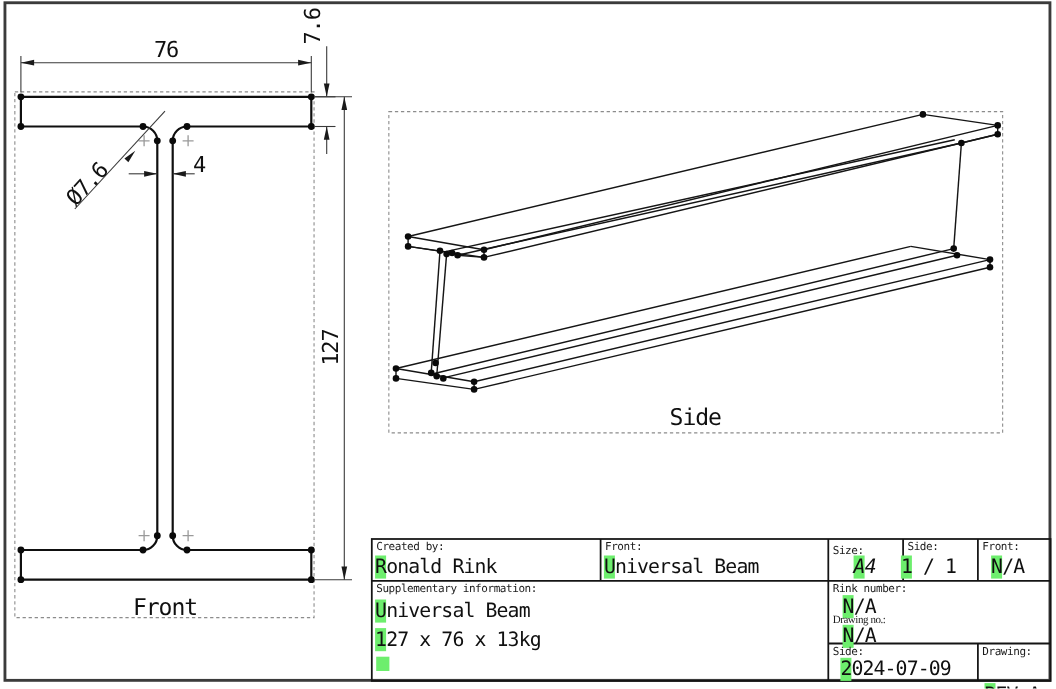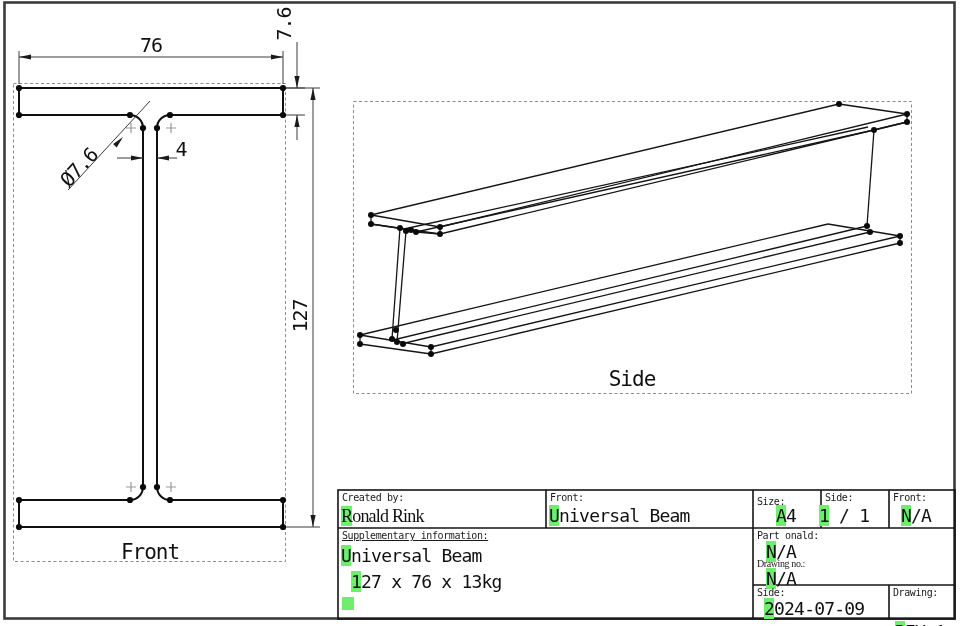--- a/index.html
+++ b/index.html
@@ -170,40 +170,40 @@
     <line x1="753" y1="490" x2="753" y2="619"></line>
     <line x1="821" y1="490" x2="821" y2="528"></line>
     <line x1="889" y1="490" x2="889" y2="528"></line>
     <line x1="753" y1="585" x2="955" y2="585"></line>
     <line x1="889" y1="585" x2="889" y2="619"></line>
   </g>
 </svg>
 
 <div>
   <div class="tb-text lbl" style="left:342px;top:492px;">Created by:</div>
-  <div class="tb-text val hl-first" style="left:341px;top:506px;font-family:Liberation Serif, serif;"><span class="hl">R</span>onald Rink</div>
+  <div class="tb-text val hl-first" style="left:341px;top:506px;"><span class="hl">R</span>onald Rink</div>
 
   <div class="tb-text lbl" style="left:550px;top:492px;">Front:</div>
   <div class="tb-text val hl-first" style="left:549px;top:506px;"><span class="hl">U</span>niversal Beam</div>
 
   <div class="tb-text lbl" style="left:757px;top:496px;">Size:</div>
-  <div class="tb-text val hl-first" style="left:776px;top:506px;"><span class="hl">A</span>4</div>
+  <div class="tb-text val hl-first" style="left:776px;top:506px;font-style:italic;"><span class="hl">A</span>4</div>
 
   <div class="tb-text lbl" style="left:825px;top:492px;">Side:</div>
   <div class="tb-text val hl-first" style="left:819px;top:506px;"><span class="hl">1</span> / 1</div>
 
   <div class="tb-text lbl" style="left:893px;top:492px;">Front:</div>
   <div class="tb-text val hl-first" style="left:901px;top:506px;"><span class="hl">N</span>/A</div>
 
-  <div class="tb-text lbl" style="left:342px;top:530px;text-decoration:underline;">Supplementary information:</div>
+  <div class="tb-text lbl" style="left:342px;top:530px;">Supplementary information:</div>
   <div class="tb-text val hl-first" style="left:341px;top:546px;"><span class="hl">U</span>niversal Beam</div>
-  <div class="tb-text val hl-first" style="left:341px;top:572px;margin-left:10px;"><span class="hl">1</span>27 x 76 x 13kg</div>
+  <div class="tb-text val hl-first" style="left:341px;top:572px;"><span class="hl">1</span>27 x 76 x 13kg</div>
   <span class="hl-block" style="left:342px;top:597px;"></span>
 
-  <div class="tb-text lbl" style="left:757px;top:530px;">Part onald:</div>
+  <div class="tb-text lbl" style="left:757px;top:530px;">Rink number:</div>
   <div class="tb-text val hl-first" style="left:766px;top:542px;"><span class="hl">N</span>/A</div>
 
   <div class="tb-text lbl" style="left:757px;top:558px;font-family:Liberation Serif, serif;">Drawing no.:</div>
   <div class="tb-text val hl-first" style="left:766px;top:569px;"><span class="hl">N</span>/A</div>
 
   <div class="tb-text lbl" style="left:757px;top:587px;">Side:</div>
   <div class="tb-text val hl-first" style="left:764px;top:599px;"><span class="hl">2</span>024-07-09</div>
 
   <div class="tb-text lbl" style="left:893px;top:587px;">Drawing:</div>
   <div class="tb-text val hl-first" style="left:895px;top:599px;margin-top:23px;"><span class="hl">R</span>EV A</div>

